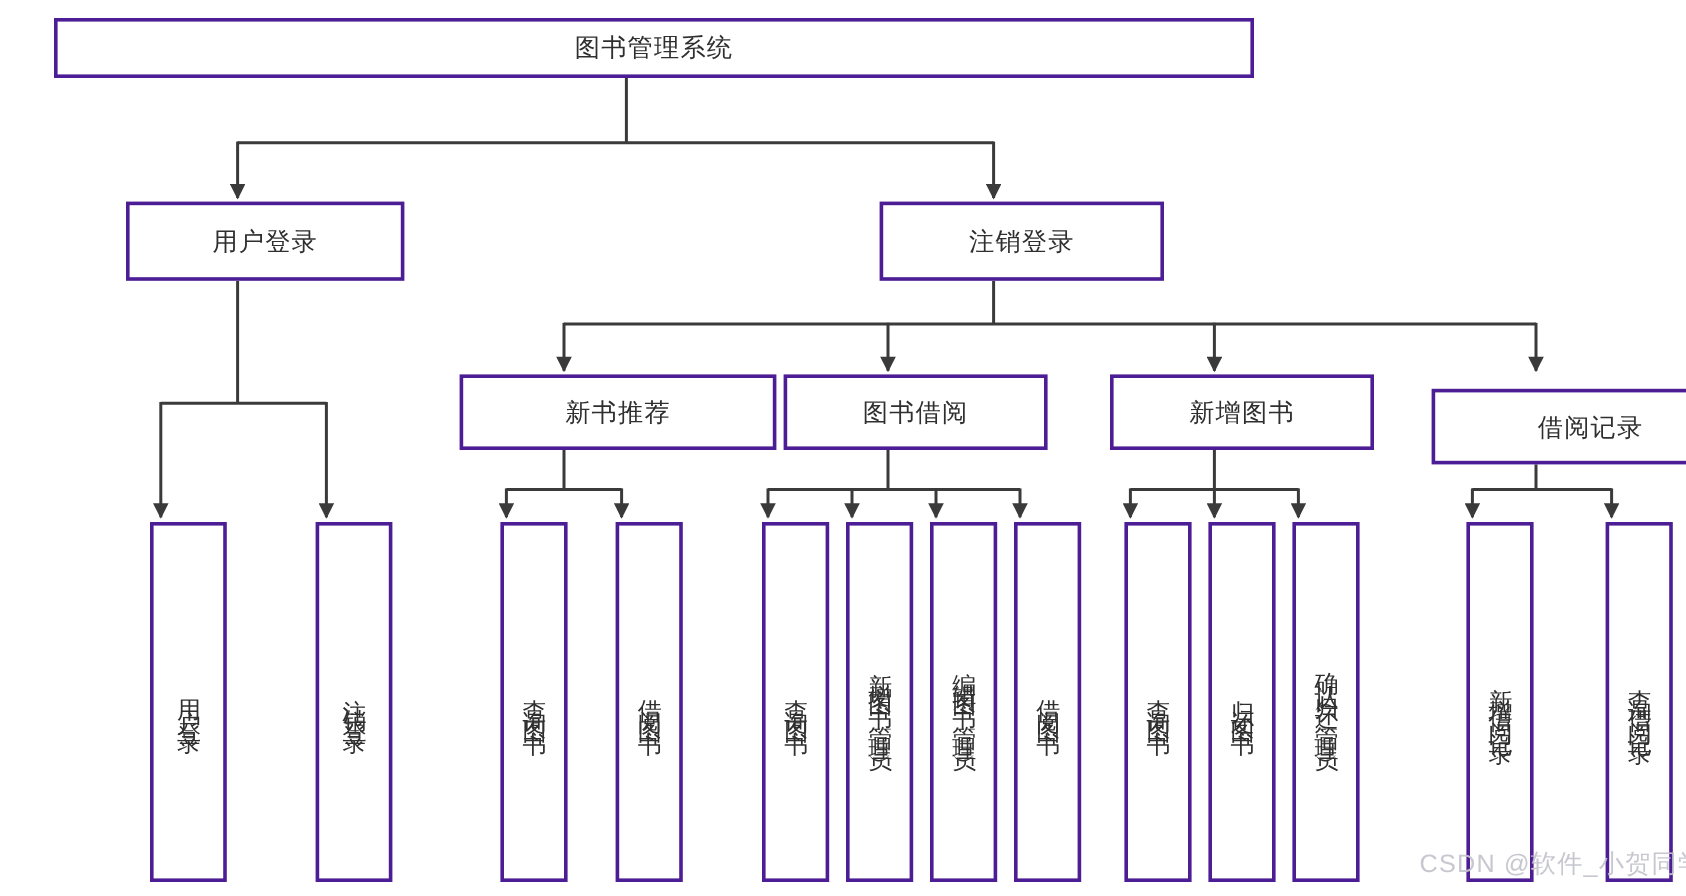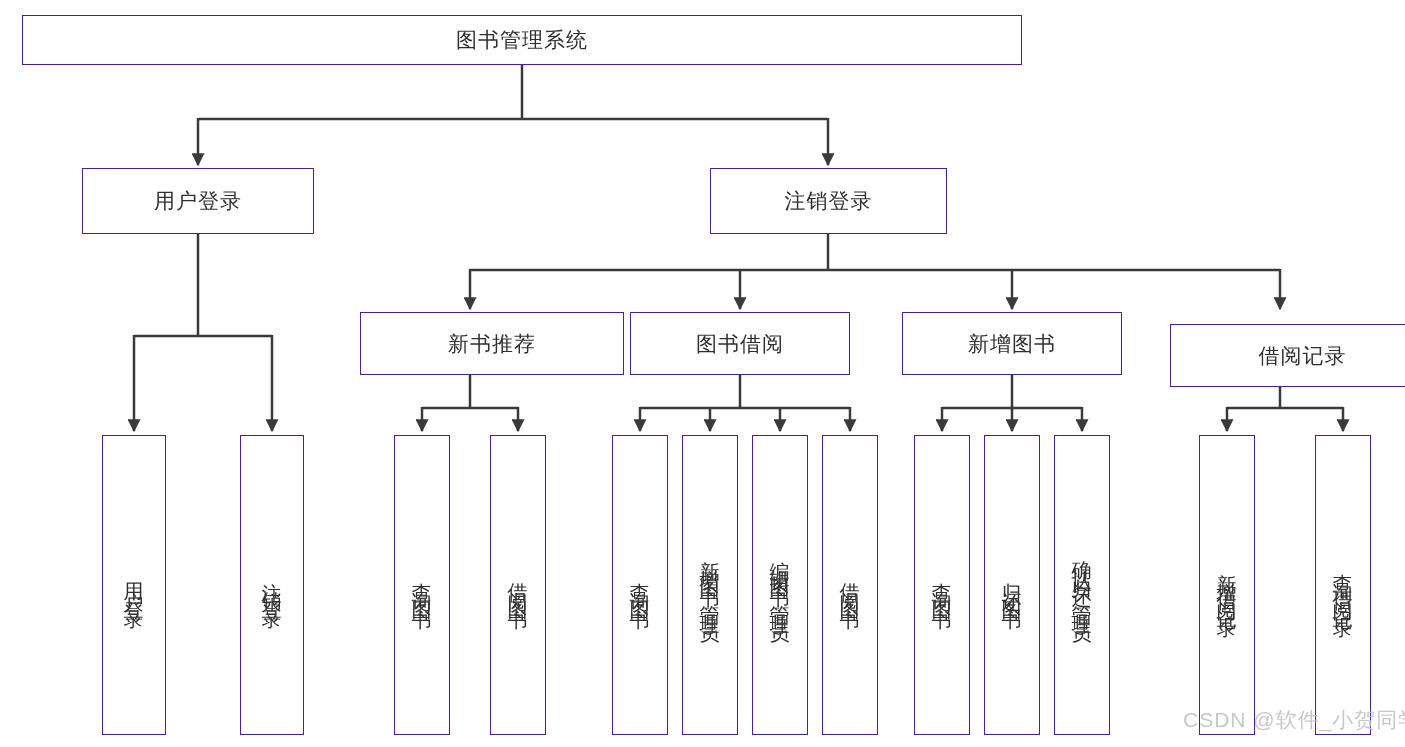--- a/index.html
+++ b/index.html
@@ -18,29 +18,30 @@
   .connectors {
     position: absolute;
     left: 0; top: 0;
     width: 1405px;
     height: 747px;
     z-index: 1;
   }
   .node {
     position: absolute;
     box-sizing: border-box;
-    border: 1px solid #4c1d95;
+    border: 3px solid #4c1d95;
     background: #ffffff;
     color: #2f2f2f;
     display: flex;
     align-items: center;
     justify-content: center;
     z-index: 2;
     font-size: 21px;
     letter-spacing: 1px;
+    margin-left: 23px;
   }
   .node.leaf {
     writing-mode: vertical-rl;
     font-size: 20px;
     letter-spacing: 9px;
     line-height: 1;
   }
   .watermark {
     position: absolute;
     left: 1183px;

